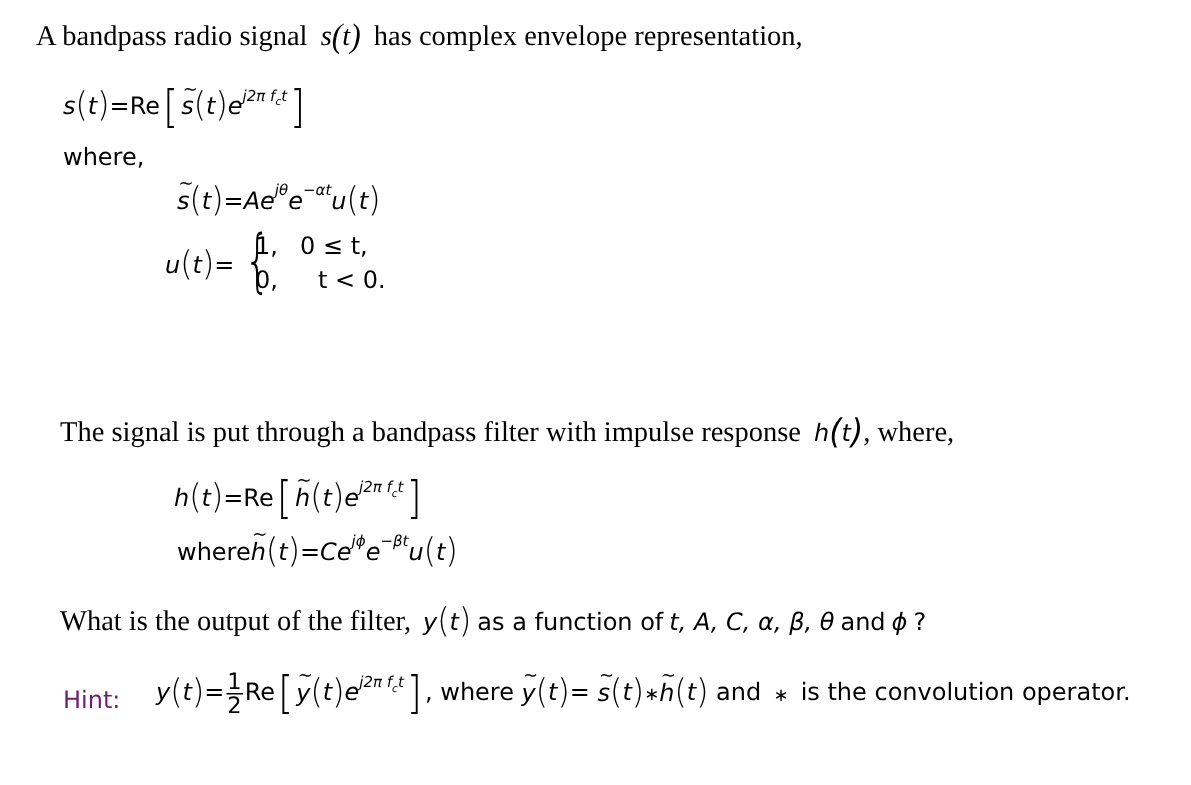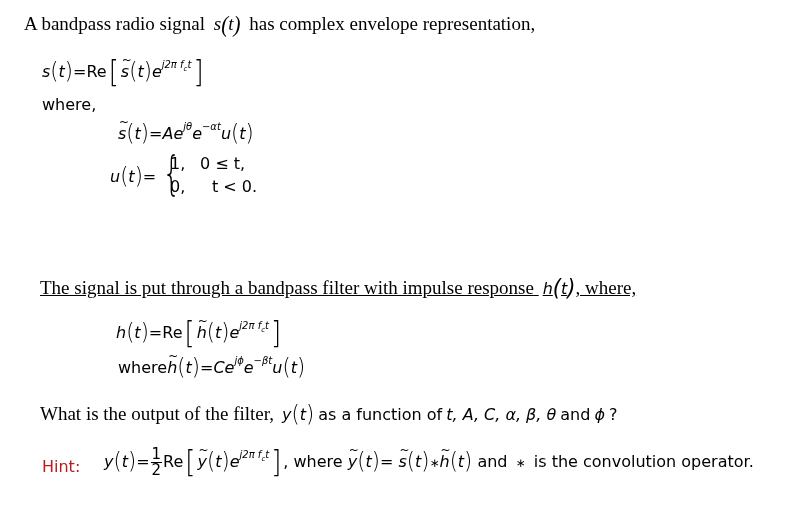--- a/index.html
+++ b/index.html
@@ -60,21 +60,21 @@
       font-style: normal;
     }
     .brace {
       font-size: 46px;
       font-weight: 200;
       display: inline-block;
       transform: scaleX(0.6);
       vertical-align: middle;
     }
     .hint {
-      color: #b91c1c;
+      color: #701a75;
     }
     .frac {
       display: inline-block;
       vertical-align: middle;
       text-align: center;
       font-style: normal;
       line-height: 1;
       margin: 0 1px;
       font-size: 15px;
     }
@@ -104,21 +104,21 @@
   <div style="position:absolute; left:0; top:12px;">
     <span class="v">u</span><span class="paren">(</span><span class="v">t</span><span class="paren">)</span>=
   </div>
   <div style="position:absolute; left:47px; top:-6px;" class="brace">{</div>
   <div style="position:absolute; left:60px; top:2px;">1,</div>
   <div style="position:absolute; left:90px; top:2px;">0 ≤ t,</div>
   <div style="position:absolute; left:60px; top:25px;">0,</div>
   <div style="position:absolute; left:102px; top:25px;">t &lt; 0.</div>
 </div>
 
-<div class="abs serif" style="left:40px; top:276px;text-decoration:underline;">
+<div class="abs serif" style="left:40px; top:276px;">
   <span>The signal is put through a bandpass filter with impulse response</span>
   <span class="math it" style="margin-left:4px;">h<span class="paren">(</span>t<span class="paren">)</span></span><span>, where,</span>
 </div>
 
 <div class="abs math" style="left:116px; top:318px;">
   <span class="v">h</span><span class="paren">(</span><span class="v">t</span><span class="paren">)</span>=Re<span class="bracket">[</span><span class="tilde">h</span><span class="paren">(</span><span class="v">t</span><span class="paren">)</span><span class="v">e</span><sup class="e"><span>j2π f</span><sub style="font-size:7px;">c</sub><span>t</span></sup><span class="bracket">]</span>
 </div>
 
 <div class="abs math" style="left:118px; top:355px;">
   <span style="margin-right:0;">where</span><span class="tilde">h</span><span class="paren">(</span><span class="v">t</span><span class="paren">)</span>=<span class="v">C</span><span class="v">e</span><sup class="e">jϕ</sup><span class="v">e</span><sup class="e">−βt</sup><span class="v">u</span><span class="paren">(</span><span class="v">t</span><span class="paren">)</span>

